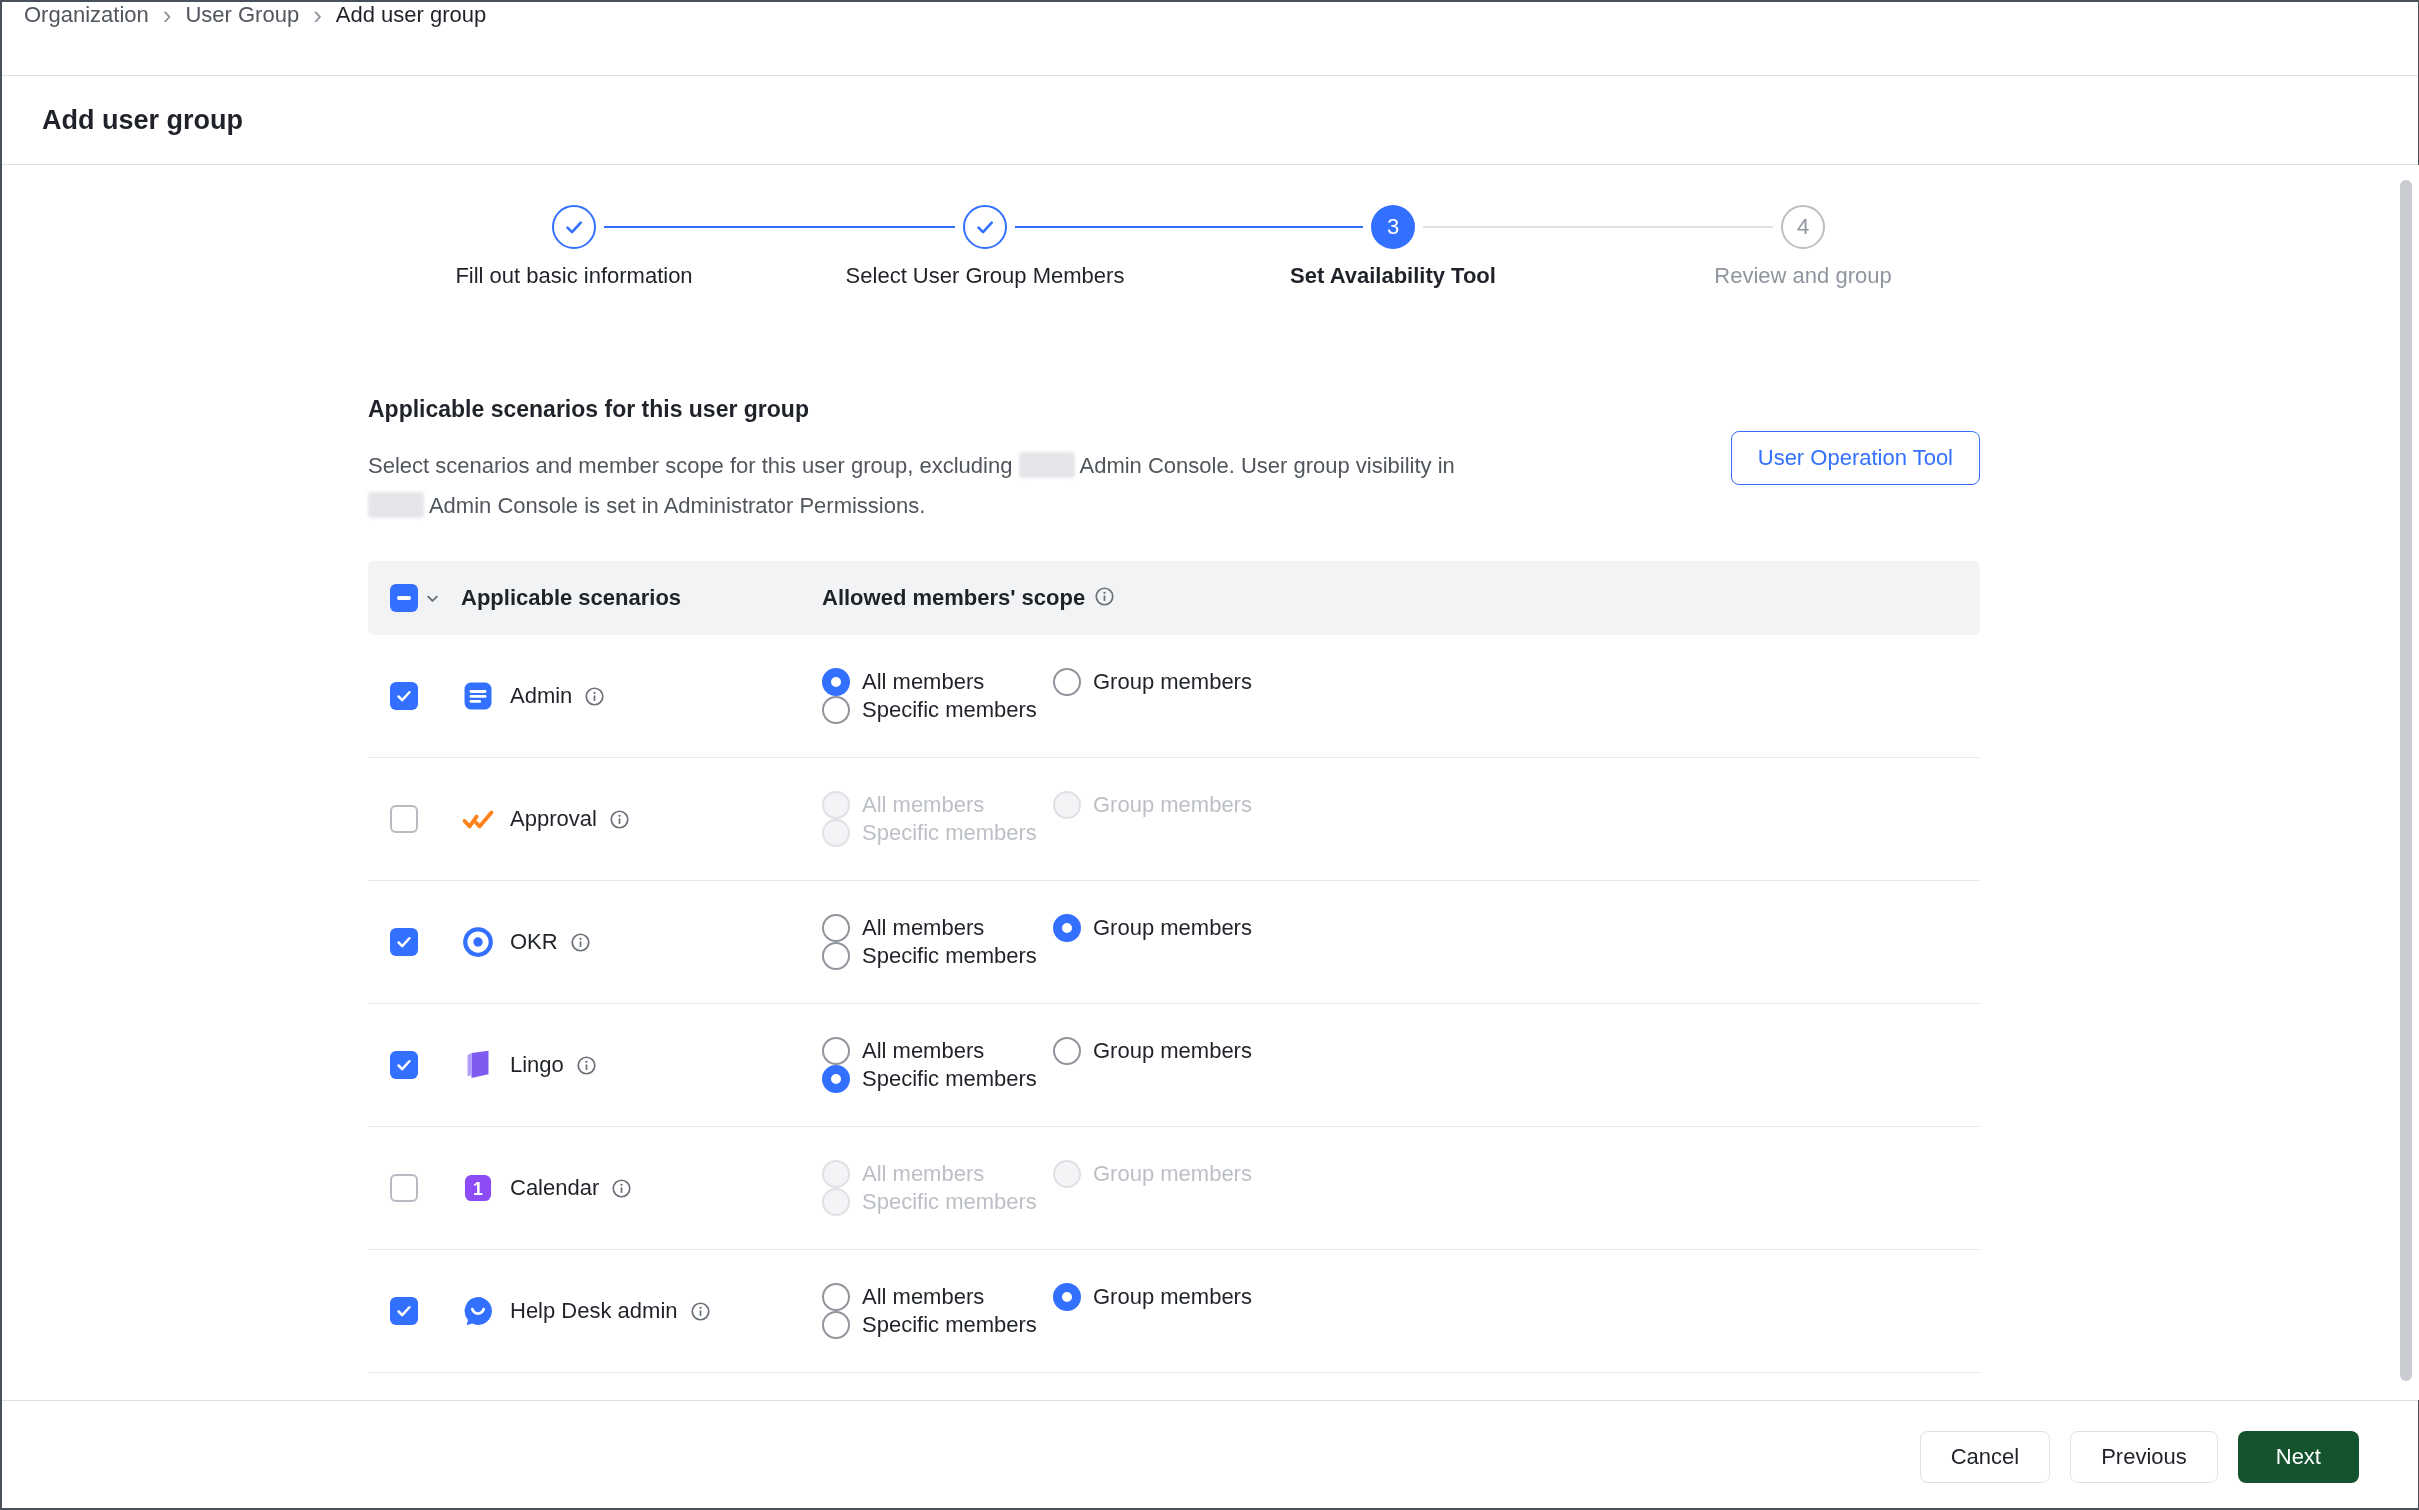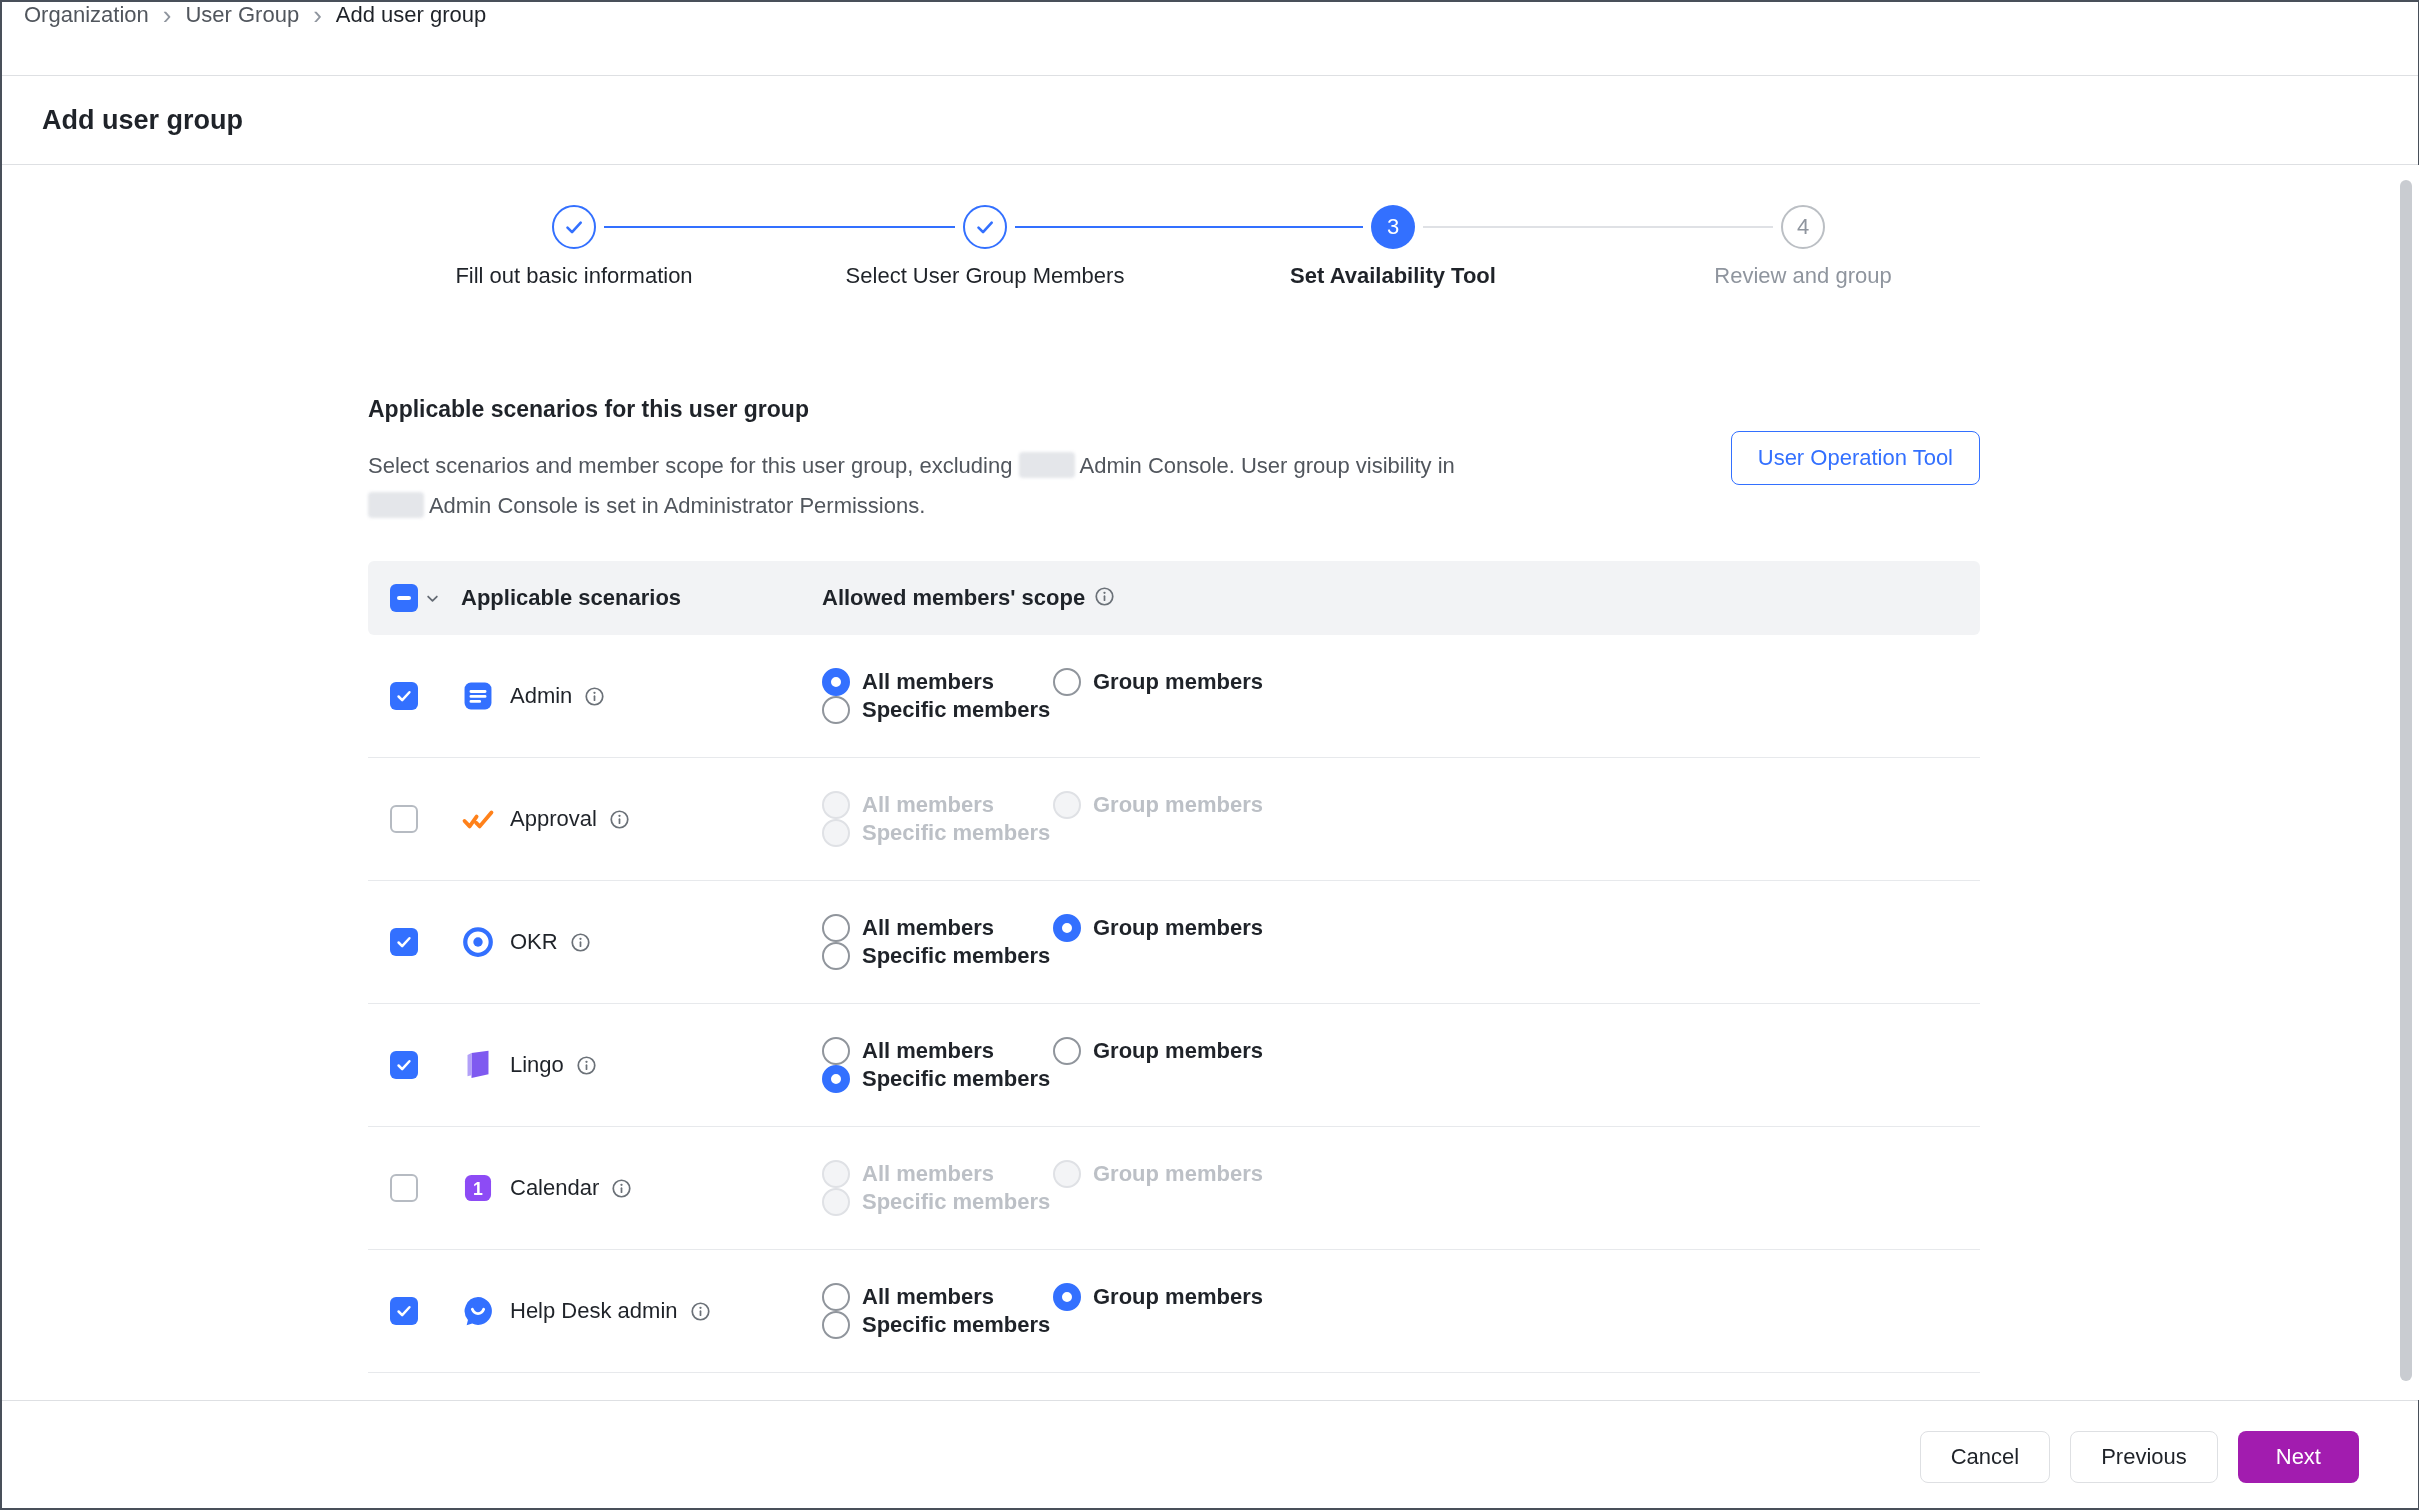--- a/index.html
+++ b/index.html
@@ -70,21 +70,21 @@
   .caret svg { width:100%; height:100%; }
 
   .trow { display:flex; align-items:center; height:123px;
     border-bottom:1px solid #e7e9ec; }
   .app-icon { width:34px; height:34px; margin-right:15px; flex:none; }
   .app-icon svg { width:100%; height:100%; display:block; }
   .row-name { font-size:22px; font-weight:500; color:#1f2329; }
   .info-icon { width:23px; height:23px; margin-left:11px; display:flex; cursor:pointer; flex:none; }
   .info-icon svg { width:100%; height:100%; }
 
-  .radio-grid { display:grid; grid-template-columns:231px auto; align-items:center;font-weight:bold; }
+  .radio-grid { display:grid; grid-template-columns:231px auto; align-items:center; }
   .opt { display:flex; align-items:center; gap:12px; font-size:22px; }
   .radio { width:28px; height:28px; border-radius:50%; background:#fff;
     border:2px solid #90959c; flex:none; cursor:pointer; }
   .radio.sel { border:9px solid #3370ff; }
   .radio.dis { border:2px solid #dfe1e5; background:#f3f4f6; cursor:default; }
   .opt-label { color:#1f2329; }
   .opt-label.dis-label { color:#bcc0c6; }
 
   .tag-field { margin-left:auto; margin-right:22px; width:566px; height:59px;
     border:1px solid #d8dade; border-radius:8px; display:flex; align-items:center;
@@ -101,21 +101,21 @@
   .scrollbar { position:absolute; right:10px; top:15px; width:12px; height:1201px;
     background:#c9ccd1; border-radius:6px; }
 
   
   .footer { height:113px; border-top:1px solid #dee0e3; display:flex;
     align-items:center; justify-content:flex-end; gap:20px; padding-right:59px; }
   .btn { height:52px; border-radius:8px; font-size:22px; display:flex;
     align-items:center; justify-content:center; cursor:pointer;
     font-family:"Liberation Sans", sans-serif; }
   .btn-ghost { background:#fff; border:1px solid #dee0e3; color:#1f2329; padding:0 30px; }
-  .btn-primary { background:#a21caf; border:none; color:#fff; padding:0 38px; }
+  .btn-primary { background:#14532d; border:none; color:#fff; padding:0 38px; }
 </style>
 </head>
 <body>
 
 <div class="app">
 
   <div class="breadcrumb-bar">
     <span class="crumb">Organization</span>
     <span class="crumb-sep">›</span>
     <span class="crumb">User Group</span>

